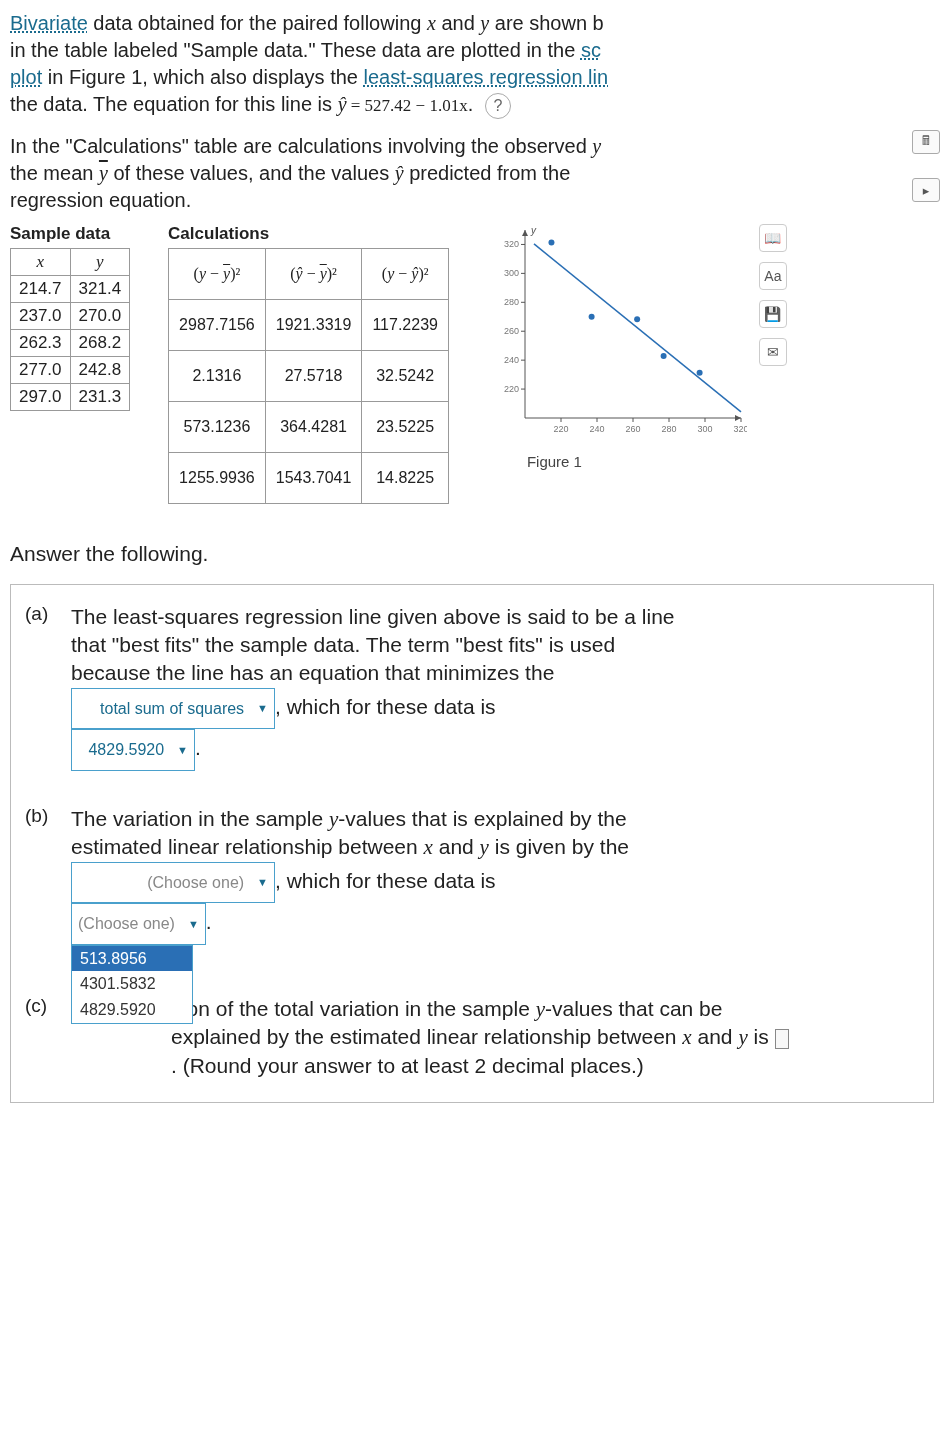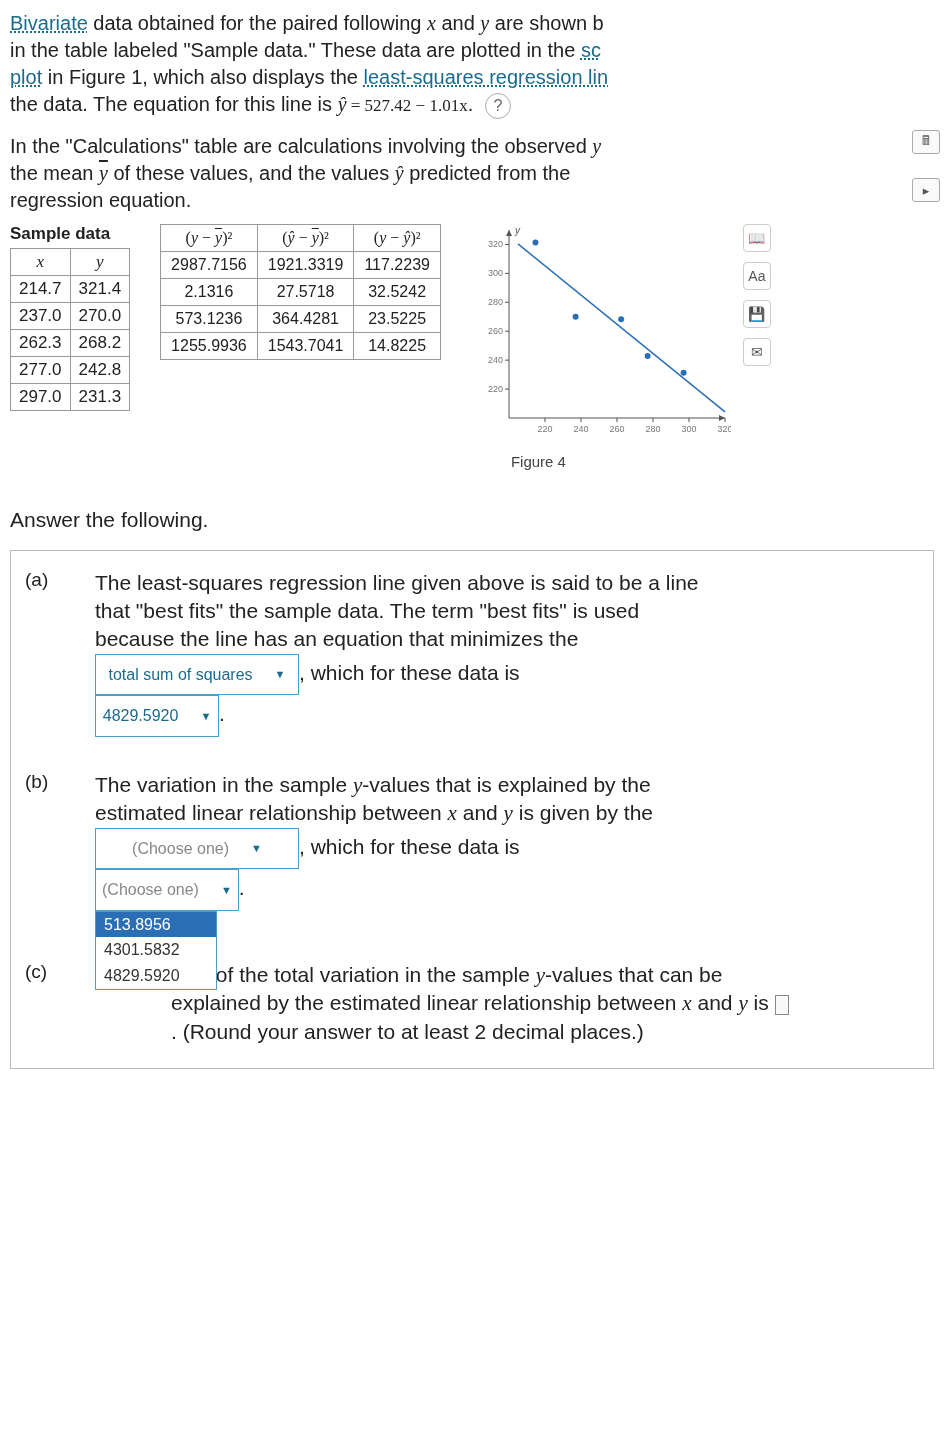--- a/index.html
+++ b/index.html
@@ -15,43 +15,43 @@
   }
   .link { color: #1a6b8e; text-decoration: underline dotted; }
   .intro { line-height: 1.35; }
   .math { font-family: 'Times New Roman', serif; font-style: italic; }
   .eq { font-family: 'Times New Roman', serif; }
   .help-badge {
     display:inline-block; width:24px; height:24px; border:1px solid #aaa;
     border-radius:50%; text-align:center; line-height:24px; font-size:16px;
     color:#666; vertical-align:middle; margin-left:6px;
   }
-  .row { display:flex; gap:30px; margin-top:10px; align-items:flex-start;}
+  .row { display:flex; gap:38px; margin-top:10px; align-items:flex-start;}
   table.data { border-collapse: collapse; font-size:17px;}
   table.data th, table.data td { border:1px solid #999; padding:3px 8px; text-align:center; font-weight:normal;}
   table.data th { font-family:'Times New Roman',serif; font-style:italic;}
   .sec-title { font-weight:bold; font-size:17px; margin-bottom:4px;}
   table.calc { border-collapse: collapse; font-size:16px;}
-  table.calc td { border:1px solid #999; padding:4px 10px; text-align:center;}
+  table.calc td { border:1px solid #999; padding:16px 10px; text-align:center;}
   .calc-head { white-space:nowrap; }
   .bar { text-decoration: overline; }
   .figwrap { position:relative; }
   svg.chart { border:0; }
   .fig-label { font-size:15px; color:#444; margin-top:4px; margin-left:40px;}
   .side-icons { position:absolute; right:-40px; top:0; display:flex; flex-direction:column; gap:10px;}
   .side-icons div { width:26px; height:26px; border:1px solid #ccc; border-radius:4px;
     display:flex; align-items:center; justify-content:center; font-size:14px; color:#555;}
   .answer-box { border:1px solid #bbb; margin-top:18px; padding:18px 14px; position:relative;}
   .q-row { display:flex; gap:18px; margin-bottom:34px; align-items:flex-start;}
   .q-label { font-size:19px; min-width:28px;}
-  .q-body { font-size:21px; line-height:1.35; max-width:620px;margin-left:24px;}
+  .q-body { font-size:21px; line-height:1.35; max-width:620px;}
   .sel {
     border:1px solid #4aa0cc; color:#1a6b8e; background:#fff;
-    font-size:16px; padding:9px 6px; display:inline-flex; align-items:center; gap:22px;
-    min-width:190px; justify-content:center; cursor:pointer;
+    font-size:16px; padding:9px 6px; display:inline-flex; align-items:center; gap:13px;
+    min-width:190px; justify-content:flex-end; cursor:pointer;
   }
   .sel.small { min-width:110px; }
   .tri { color:#1a6b8e; font-size:11px;}
   .placeholder { color:#888; }
   .dropdown { position:relative; display:inline-block; vertical-align:middle;}
   .dropdown-list {
     position:absolute; top:100%; left:0; background:#fff; border:1px solid #4aa0cc;
     font-size:16px; z-index:5; min-width:120px;
   }
   .dropdown-list div { padding:2px 8px; color:#333; cursor:pointer;}
@@ -110,20 +110,21 @@
           </tr>
       <tr>
             <td>297.0</td>
             <td>231.3</td>
           </tr>
     </tbody>
       </table>
   </div>
 
   <div>
+    <div class="sec-title">Calculations</div>
     <table class="calc">
       <tbody>
           <tr>
         <td class="calc-head"><span class="eq">(<i>y</i> − <span class="bar"><i>y</i></span>)²</span></td>
         <td class="calc-head"><span class="eq">(<i>ŷ</i> − <span class="bar"><i>y</i></span>)²</span></td>
         <td class="calc-head"><span class="eq">(<i>y</i> − <i>ŷ</i>)²</span></td>
       </tr>
       <tr>
             <td>2987.7156</td>
             <td>1921.3319</td>
@@ -179,21 +180,21 @@
         <text x="32" y="52.38461538461539" font-size="9" text-anchor="end" fill="#777">300</text>
         <line x1="34" y1="20.461538461538453" x2="38" y2="20.461538461538453" stroke="#555"></line>
         <text x="32" y="23.461538461538453" font-size="9" text-anchor="end" fill="#777">320</text>
         <line x1="47" y1="19.926461538461524" x2="254" y2="187.89723076923076" stroke="#2a6fb5" stroke-width="1.5"></line>
         <circle cx="64.45999999999998" cy="18.436923076923108" r="3" fill="#2a6fb5"></circle>
         <circle cx="104.60000000000001" cy="92.76923076923077" r="3" fill="#2a6fb5"></circle>
         <circle cx="150.14000000000004" cy="95.37230769230771" r="3" fill="#2a6fb5"></circle>
         <circle cx="176.60000000000002" cy="132.10461538461536" r="3" fill="#2a6fb5"></circle>
         <circle cx="212.6" cy="148.7353846153846" r="3" fill="#2a6fb5"></circle>
       </svg>
-    <div class="fig-label">Figure 4</div>
+    <div class="fig-label">Figure 1</div>
     <div class="side-icons">
       <div>📖</div>
       <div>Aa</div>
       <div>💾</div>
       <div>✉</div>
     </div>
   </div>
 </div>
 
 <div style="font-size:21px; margin-top:38px;">Answer the following.</div>

